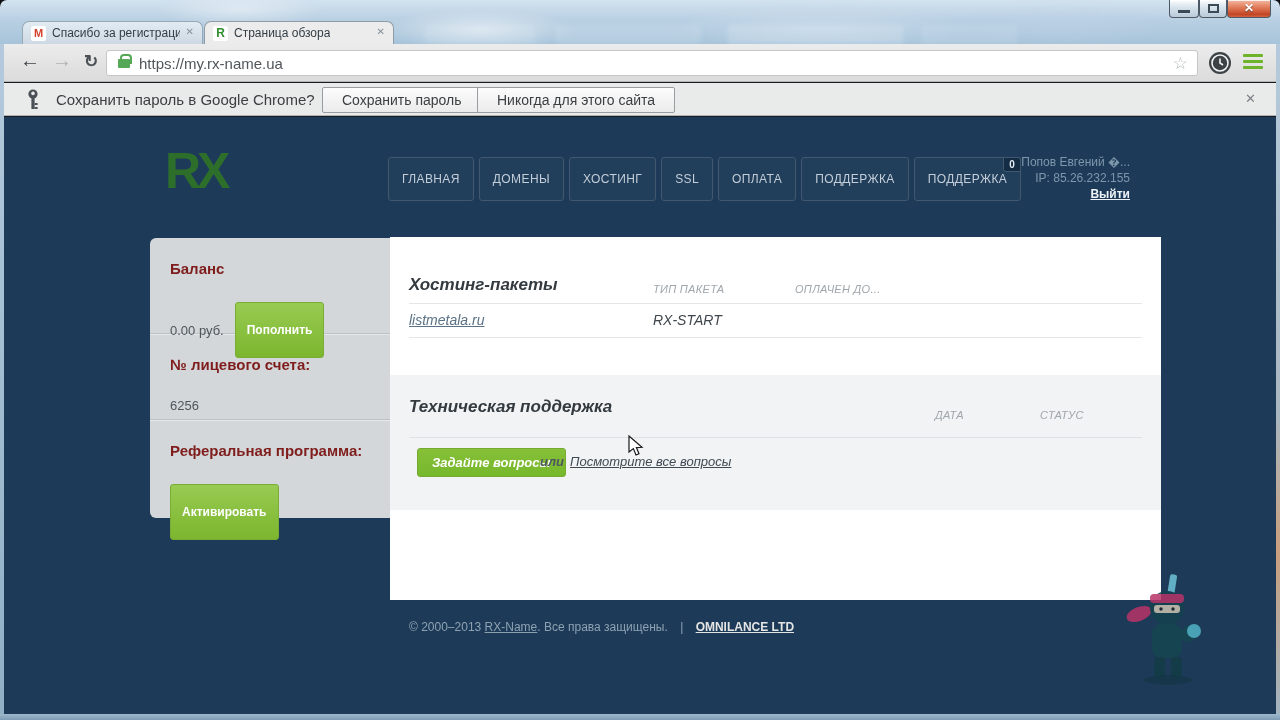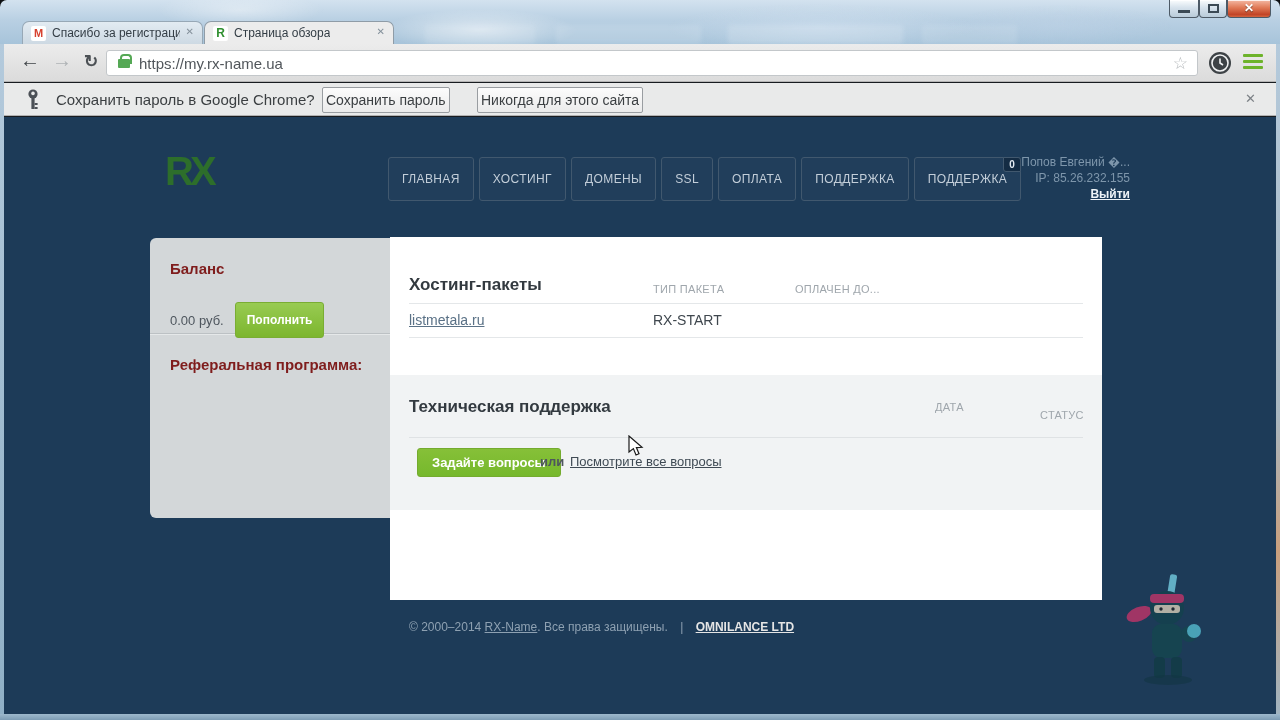--- a/index.html
+++ b/index.html
@@ -60,30 +60,30 @@
   .clock-ext { position:absolute; right:45px; top:8px; width:22px; height:22px; border-radius:50%; background:#3d4246; }
   .clock-ext svg { position:absolute; left:0; top:0; }
   .menu-ic { position:absolute; right:13px; top:10px; width:20px; }
   .menu-ic span { display:block; height:3px; background:#6db32b; margin-bottom:3px; border-radius:1px; }
 
   
   .infobar { position:absolute; top:83px; left:4px; right:4px; height:33px; background:#e9eaea;
     border-bottom:1px solid #b2b2b2; }
   .key-icon { position:absolute; left:22px; top:6px; }
   .infobar-text { position:absolute; left:52px; top:8px; font-size:15px; color:#3b3f42; }
-  .ib-btn { position:absolute; top:4px; height:26px; line-height:24px; padding:0 3px; font-size:14px; color:#3b3f42;
+  .ib-btn { position:absolute; top:4px; height:26px; line-height:24px; padding:0 19px; font-size:14px; color:#3b3f42;
     background:linear-gradient(#fcfcfc,#ebebeb); border:1px solid #999da1; border-radius:2px; }
   .ib-save { left:318px; } .ib-never { left:473px; }
   .ib-close { position:absolute; right:20px; top:8px; font-size:13px; color:#7c8186; }
 
   
   .viewport { position:absolute; top:117px; left:4px; right:4px; bottom:6px; background:#1d3b58; overflow:hidden; }
 
   .logo { position:absolute; left:161px; top:31px; display:flex; align-items:center; }
-  .logo-rx { font-size:40px; font-weight:bold; color:#2d6e2b; letter-spacing:-4px; line-height:46px; }
+  .logo-rx { font-size:50px; font-weight:bold; color:#2d6e2b; letter-spacing:-4px; line-height:46px; }
   .logo-tag { margin-left:-13px; background:#76b82b; color:#fff; font-size:36px; font-weight:bold;
     line-height:38px; padding:4px 18px 6px 32px;
     clip-path:polygon(0 0,100% 0,100% 100%,0 100%,17% 50%); }
 
   .nav { position:absolute; left:384px; top:40px; display:flex; gap:5px; }
   .nav-btn { position:relative; border:1px solid #41586e; border-radius:3px; color:#c3ced9;
     font-size:12px; letter-spacing:.4px; padding:14px 13px; background:rgba(255,255,255,.02); cursor:pointer; }
   .nav-badge { position:absolute; top:-1px; right:-1px; background:#142c44; color:#e2e9ef;
     font-size:10px; font-weight:bold; padding:1px 5px; border-radius:0 3px 0 3px; border:1px solid #41586e; }
 
@@ -91,24 +91,24 @@
   .logout { color:#eef3f7; font-weight:bold; text-decoration:underline; cursor:pointer; }
 
   .sidebar { position:absolute; left:146px; top:121px; width:240px; height:280px; background:#d3d7d9;
     border-radius:6px 0 0 6px; }
   .sb-sec { padding:22px 16px 0 20px; }
   .sb-sec + .sb-sec { border-top:1px solid #bcc1c4; box-shadow:inset 0 1px 0 #e5e8e9; }
   .sb-sec1 { height:95px; } .sb-sec2 { height:86px; } .sb-sec3 { height:99px; }
   .sb-title { font-size:15px; font-weight:bold; color:#7f1d1d; }
   .sb-row { margin-top:25px; font-size:13px; color:#4e565e; display:flex; align-items:center; }
   .btn-green-sm { display:inline-block; background:linear-gradient(#98cb52,#7cb62e); color:#fff; font-size:12px;
-    font-weight:bold; padding:10px 11px; border-radius:3px; border:1px solid #79ad33; cursor:pointer; }
+    font-weight:bold; padding:20px 11px; border-radius:3px; border:1px solid #79ad33; cursor:pointer; }
   .sb-row .btn-green-sm { margin-left:11px; }
 
-  .main { position:absolute; left:386px; top:120px; width:712px; height:363px; background:#fff; }
+  .main { position:absolute; left:386px; top:120px; width:771px; height:363px; background:#fff;font-style:italic; }
   .m-h1 { position:absolute; left:19px; font-size:17px; font-weight:bold; color:#333a40; }
   .col-label { position:absolute; font-size:11px; color:#9fa6ac; letter-spacing:.3px; }
   .hr { position:absolute; left:19px; right:19px; height:1px; background:#e4e7e9; }
   .domain { position:absolute; left:19px; top:75px; font-size:14px; color:#5a7186; text-decoration:underline; cursor:pointer; }
   .plan { position:absolute; left:263px; top:75px; font-size:14px; color:#3f474e; }
   .gray-band { position:absolute; left:0; top:138px; width:100%; height:135px; background:#f1f3f4; }
   .btn-ask { position:absolute; left:27px; top:211px; background:linear-gradient(#86c038,#76b82c); color:#fff;
     font-weight:bold; font-size:13px; padding:6px 14px; border-radius:3px; border:1px solid #74ab2e; cursor:pointer; }
   .or-text { position:absolute; left:150px; top:217px; font-size:13px; font-weight:bold; color:#4e565e; }
   .view-all { position:absolute; left:180px; top:217px; font-size:13px; color:#3f4a54; text-decoration:underline; cursor:pointer; }
@@ -197,69 +197,78 @@
   </div>
 
   <div class="viewport">
 
     <div class="logo">
       <span class="logo-rx">RX</span>
     </div>
 
     <div class="nav">
       <div class="nav-btn">ГЛАВНАЯ</div>
+      <div class="nav-btn">ДОМЕНЫ</div>
       <div class="nav-btn">ХОСТИНГ</div>
-      <div class="nav-btn">ДОМЕНЫ</div>
       <div class="nav-btn">SSL</div>
       <div class="nav-btn">ОПЛАТА</div>
       <div class="nav-btn">ПОДДЕРЖКА</div>
       <div class="nav-btn"><span>ПОДДЕРЖКА</span><span class="nav-badge">0</span></div>
     </div>
 
     <div class="user">
       <div>Попов Евгений �...</div>
       <div>IP: 85.26.232.155</div>
       <div><span class="logout">Выйти</span></div>
     </div>
 
     <div class="sidebar">
       <div class="sb-sec sb-sec1">
         <div class="sb-title">Баланс</div>
         <div class="sb-row">
           <span>0.00 руб.</span>
           <span class="btn-green-sm">Пополнить</span>
         </div>
       </div>
+      <div class="sb-sec sb-sec2">
+        <div class="sb-title">№ лицевого счета:</div>
+        <div class="sb-row">
+            <span>6256</span>
+          </div>
+      </div>
       <div class="sb-sec sb-sec3">
         <div class="sb-title">Реферальная программа:</div>
+        <div class="sb-row">
+            <span class="btn-green-sm" style="margin-left:0">Активировать</span>
+          </div>
       </div>
     </div>
 
     <div class="main">
       <div class="m-h1" style="top:38px">Хостинг-пакеты</div>
       <div class="col-label" style="left:263px;top:46px">ТИП ПАКЕТА</div>
       <div class="col-label" style="left:405px;top:46px">ОПЛАЧЕН ДО...</div>
       <div class="hr" style="top:66px"></div>
       <div class="domain">listmetala.ru</div>
       <div class="plan">RX-START</div>
       <div class="hr" style="top:100px"></div>
 
       <div class="gray-band">
         <div class="m-h1" style="top:22px">Техническая поддержка</div>
-        <div class="col-label" style="left:545px;top:26px">ДАТА</div>
+        <div class="col-label" style="left:545px;top:34px">ДАТА</div>
         <div class="col-label" style="left:650px;top:34px">СТАТУС</div>
         <div class="hr" style="top:62px;background:#dfe2e4"></div>
         <span class="btn-ask" style="top:73px">Задайте вопросы</span>
         <span class="or-text" style="top:79px">или</span>
         <span class="view-all" style="top:79px">Посмотрите все вопросы</span>
       </div>
     </div>
 
     <div class="footer">
-      <span>© 2000–2014</span>
+      <span>© 2000–2013</span>
       <a>RX-Name</a><span>. Все права защищены.</span>
       <span class="f-sep">|</span>
       <span class="f-company">OMNILANCE LTD</span>
     </div>
 
     <svg class="ninja" width="92" height="118" viewBox="0 0 92 118">
       <rect x="44" y="2" width="7" height="56" rx="2" fill="#6fc4d8" transform="rotate(9 47 30)"></rect>
       <rect x="40" y="58" width="14" height="4" rx="1" fill="#1d5560" transform="rotate(9 47 60)"></rect>
       <rect x="45" y="62" width="5" height="24" rx="2" fill="#1d5560" transform="rotate(9 47 74)"></rect>
       <ellipse cx="17" cy="42" rx="13" ry="7" fill="#b73468" transform="rotate(-22 17 42)"></ellipse>

